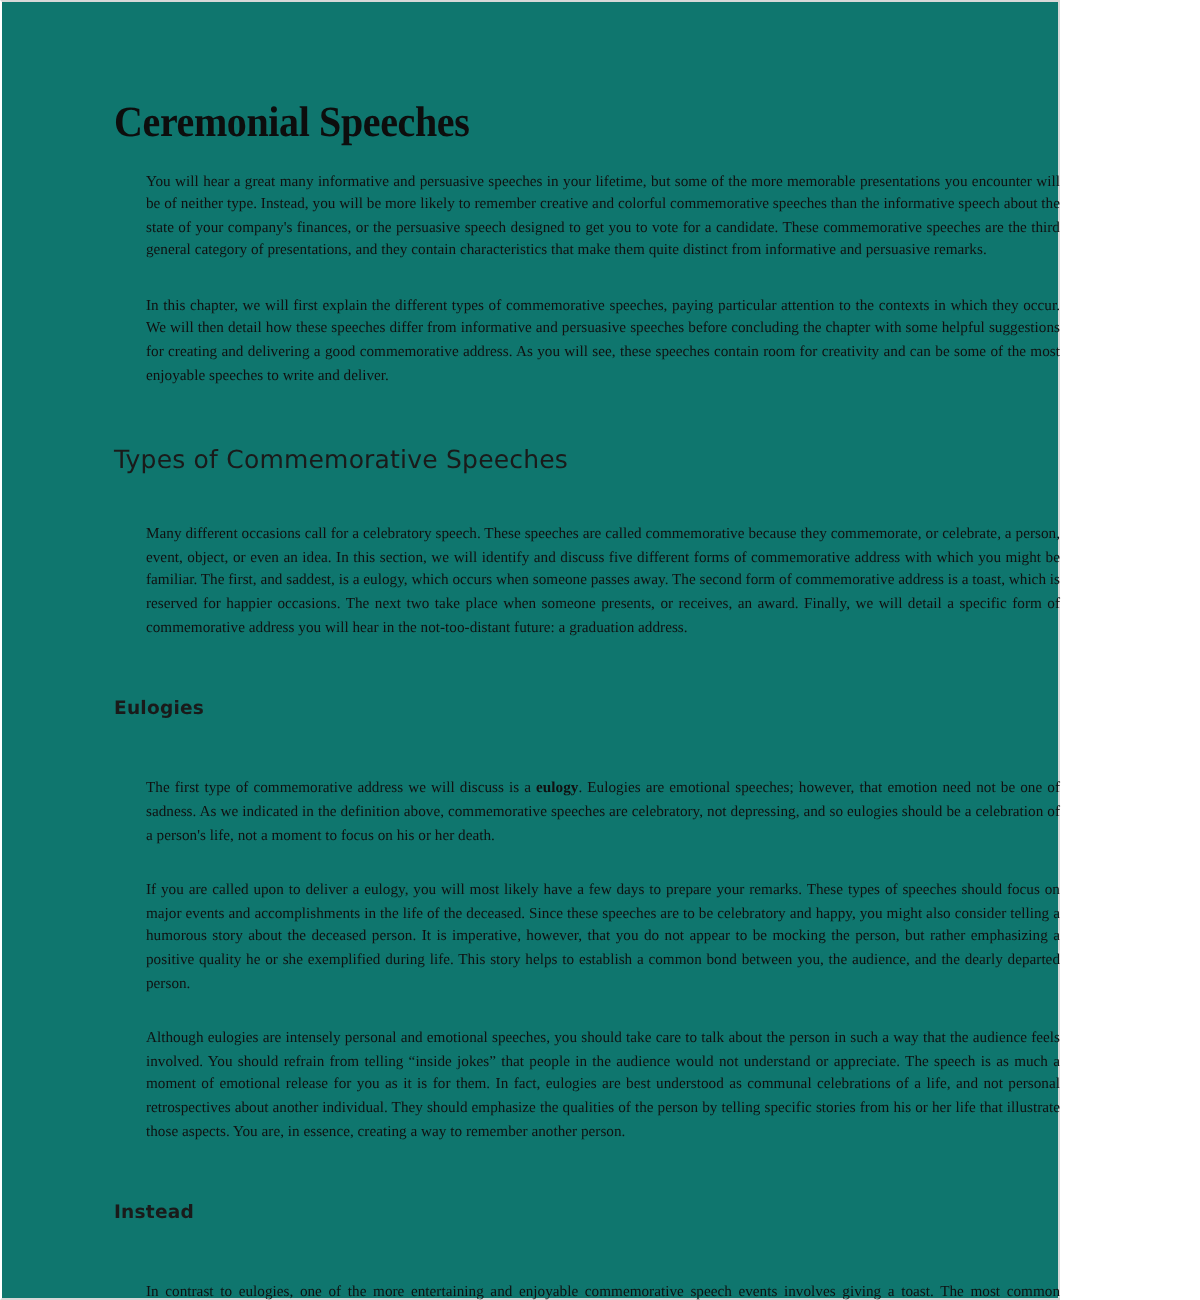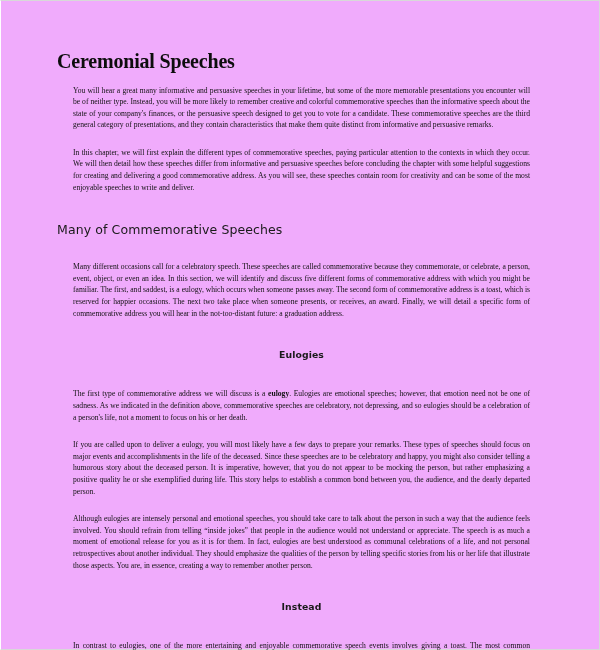--- a/index.html
+++ b/index.html
@@ -11,23 +11,23 @@
     width: 600px;
     height: 650px;
     overflow: hidden;
     font-family: "Liberation Sans", sans-serif;
     color: #000000;
   }
 
   .page {
     position: relative;
     box-sizing: border-box;
-    width: 600px;
+    width: 530px;
     height: 650px;
-    background: #f0abfc;
+    background: #0f766e;
     border-top: 1px solid #d8d8d8;
     border-right: 1px solid #d8d8d8;
     border-bottom: 1px solid #d8d8d8;
     border-left: 1px solid #ffffff;
     padding: 0;
   }
 
   .content {
     position: absolute;
     left: 56px;
@@ -80,37 +80,37 @@
     padding-bottom: 8px;
     letter-spacing: 0.1px;
   }
 
   .sub-heading {
     font-family: "DejaVu Sans", "Liberation Sans", sans-serif;
     font-weight: 600;
     font-size: 9.3px;
     line-height: 1.2;
     color: #1a1a1a;
-    text-align: center;
+    text-align: left;
     margin: 0;
     padding-top: 14px;
     padding-bottom: 12px;
     letter-spacing: 0.1px;
   }
 </style>
 </head>
 <body>
 
 <div class="page">
   <div class="content">
     <h1 class="doc-title">Ceremonial Speeches</h1>
     <div id="body-flow">
         <p class="para gap-after-intro">You will hear a great many informative and persuasive speeches in your lifetime, but some of the more memorable presentations you encounter will be of neither type.  Instead, you will be more likely to remember creative and colorful commemorative speeches than the informative speech about the state of your company's finances, or the persuasive speech designed to get you to vote for a candidate.  These commemorative speeches are the third general category of presentations, and they contain characteristics that make them quite distinct from informative and persuasive remarks.</p>
         <p class="para">In this chapter, we will first explain the different types of commemorative speeches, paying particular attention to the contexts in which they occur.  We will then detail how these speeches differ from informative and persuasive speeches before concluding the chapter with some helpful suggestions for creating and delivering a good commemorative address.  As you will see, these speeches contain room for creativity and can be some of the most enjoyable speeches to write and deliver.</p>
-        <h2 class="section-heading">Many of Commemorative Speeches</h2>
+        <h2 class="section-heading">Types of Commemorative Speeches</h2>
         <p class="para">Many different occasions call for a celebratory speech.  These speeches are called commemorative because they commemorate, or celebrate, a person, event, object, or even an idea.  In this section, we will identify and discuss five different forms of commemorative address with which you might be familiar.  The first, and saddest, is a eulogy, which occurs when someone passes away.  The second form of commemorative address is a toast, which is reserved for happier occasions.  The next two take place when someone presents, or receives, an award.  Finally, we will detail a specific form of commemorative address you will hear in the not-too-distant future: a graduation address.</p>
         <h3 class="sub-heading">Eulogies</h3>
         <p class="para"><span>The first type of commemorative address we will discuss is a </span><strong>eulogy</strong><span>. Eulogies are emotional speeches; however, that emotion need not be one of sadness.  As we indicated in the definition above, commemorative speeches are celebratory, not depressing, and so eulogies should be a celebration of a person's life, not a moment to focus on his or her death.</span></p>
         <p class="para">If you are called upon to deliver a eulogy, you will most likely have a few days to prepare your remarks.  These types of speeches should focus on major events and accomplishments in the life of the deceased.  Since these speeches are to be celebratory and happy, you might also consider telling a humorous story about the deceased person. It is imperative, however, that you do not appear to be mocking the person, but rather emphasizing a positive quality he or she exemplified during life. This story helps to establish a common bond between you, the audience, and the dearly departed person.</p>
         <p class="para">Although eulogies are intensely personal and emotional speeches, you should take care to talk about the person in such a way that the audience feels involved.  You should refrain from telling “inside jokes” that people in the audience would not understand or appreciate.  The speech is as much a moment of emotional release for you as it is for them.  In fact, eulogies are best understood as communal celebrations of a life, and not personal retrospectives about another individual.  They should emphasize the qualities of the person by telling specific stories from his or her life that illustrate those aspects. You are, in essence, creating a way to remember another person.</p>
         <h3 class="sub-heading">Instead</h3>
         <p class="para">In contrast to eulogies, one of the more entertaining and enjoyable commemorative speech events involves giving a toast. The most common occasion when toasts are used is at a wedding. If you are the maid of honor or best man at a wedding, you will likely give a toast for the bride and groom.  Like eulogies, wedding toasts are personal in nature and are celebrations about the union of two people.  Of course, toasts occur at other times than just weddings, such as at holidays and dinner parties, but the same general expectations apply.  Usually you will know you will be delivering a toast well in advance, so you will have plenty of time to prepare your remarks for the occasion.</p>
       </div>
   </div>
 </div>

